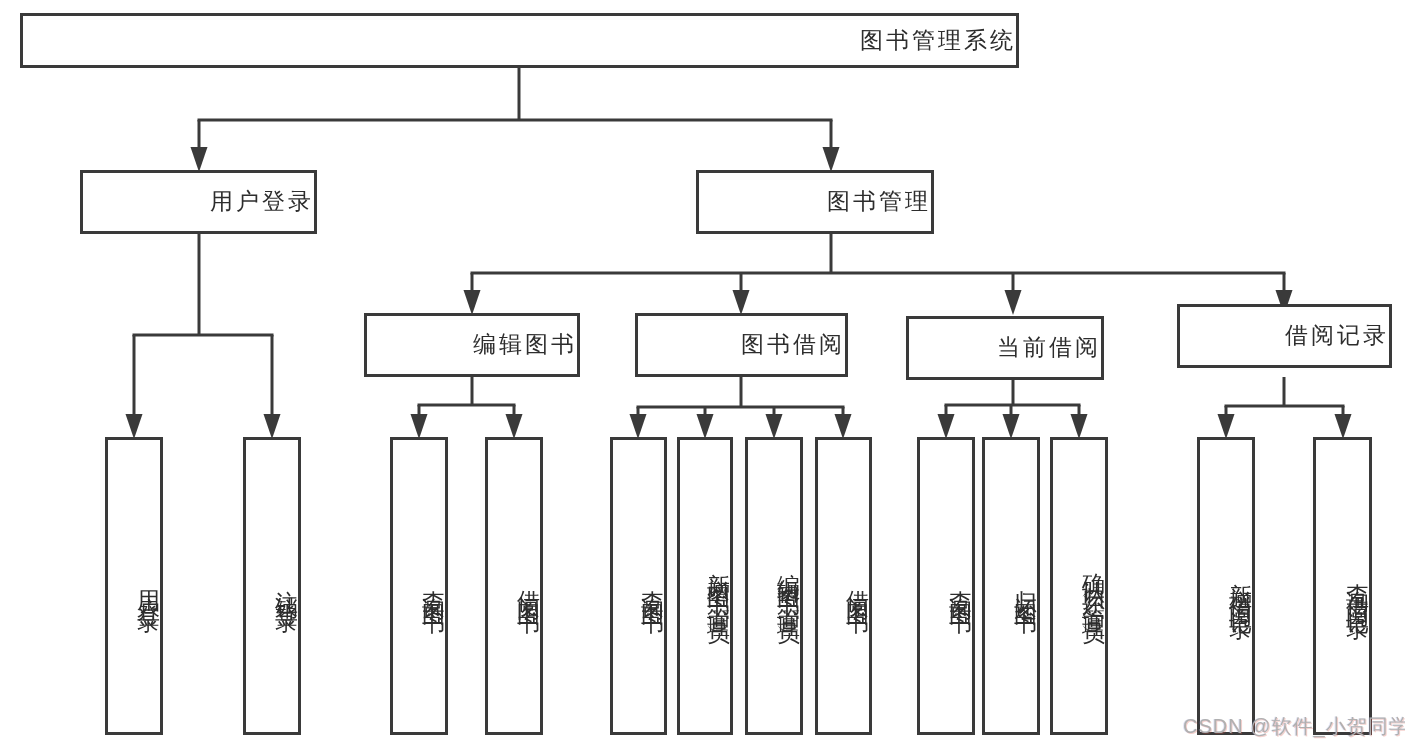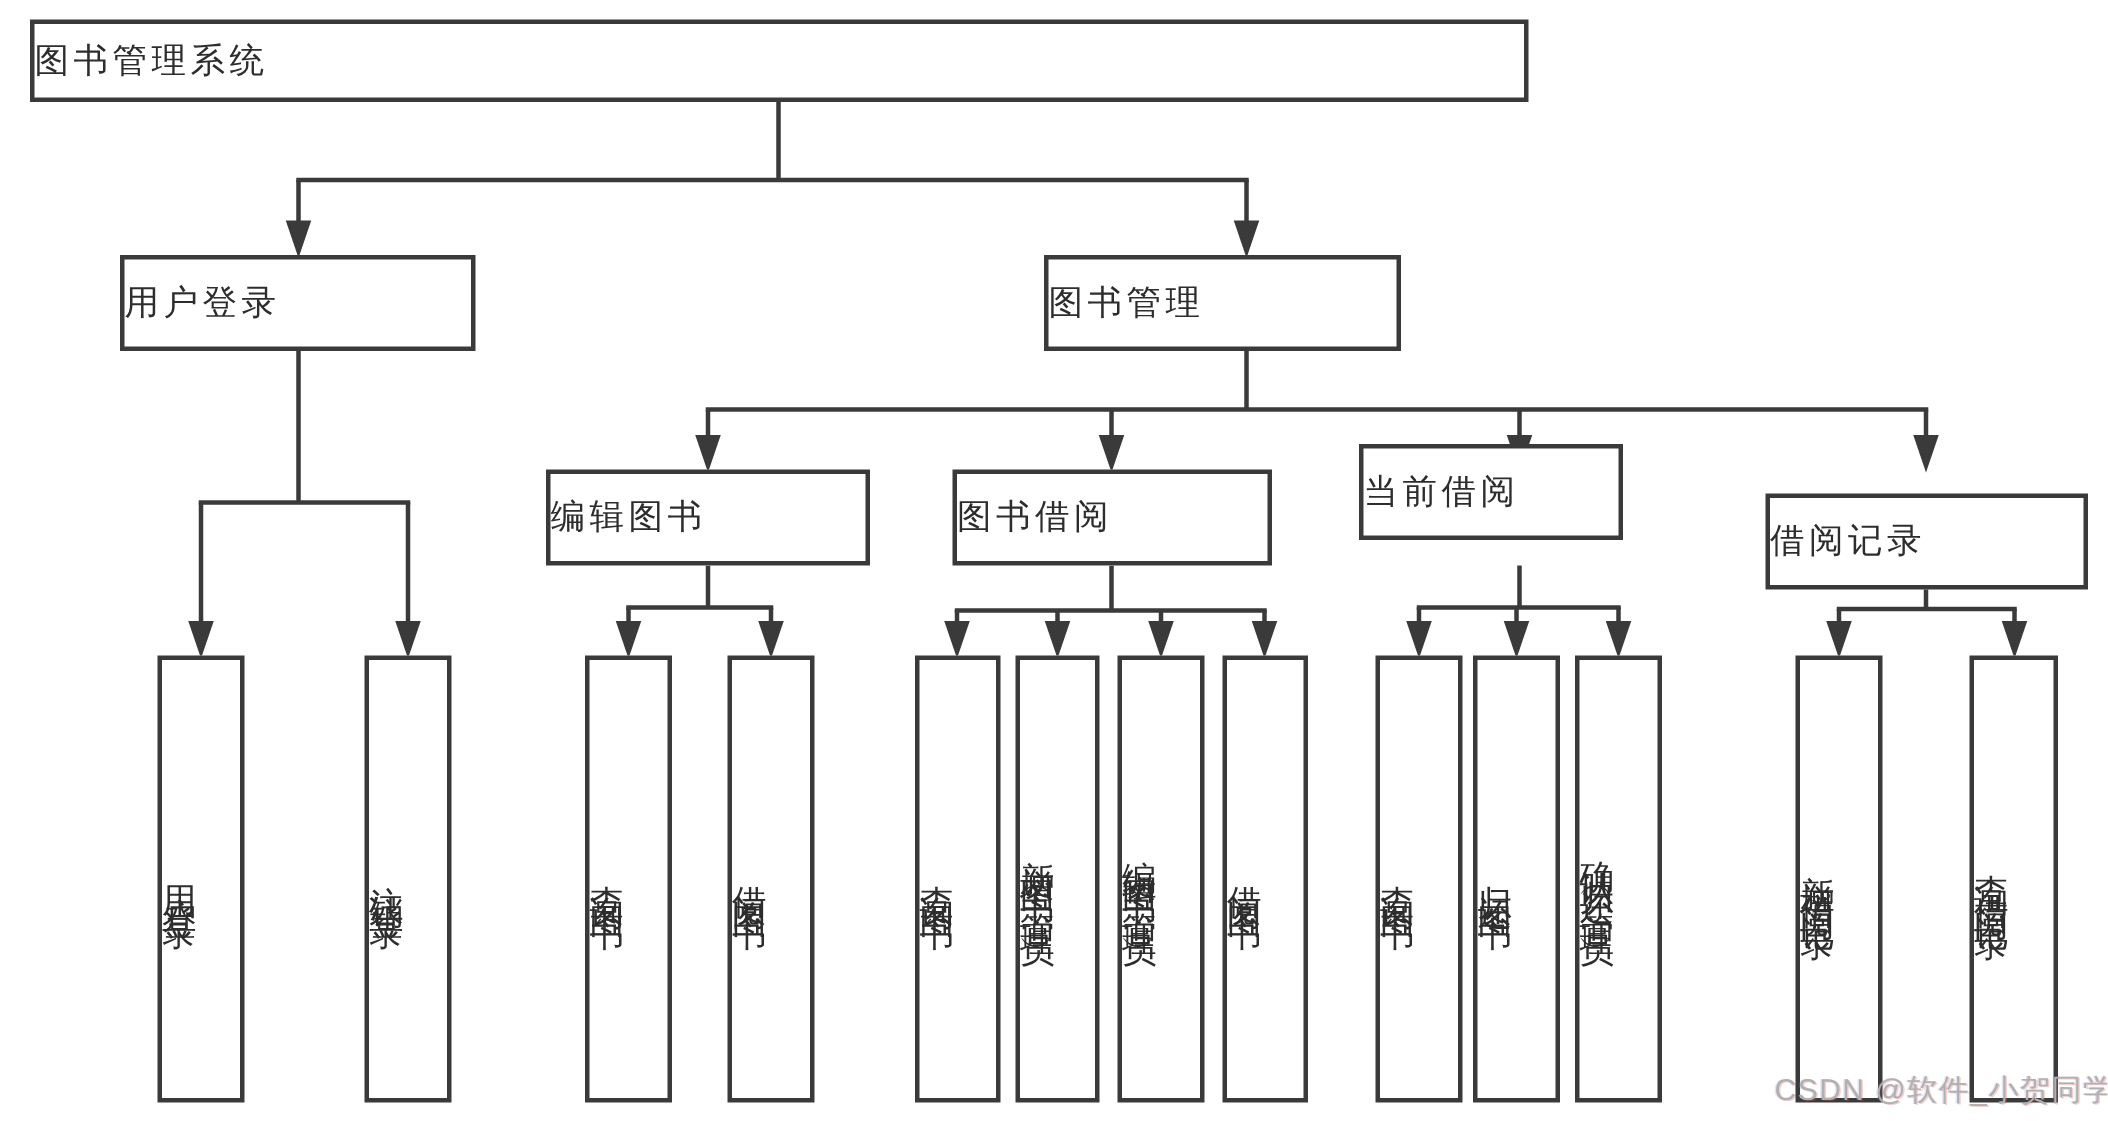--- a/index.html
+++ b/index.html
@@ -3,21 +3,21 @@
 <meta charset="utf-8">
 <style>
   html,body{margin:0;padding:0;background:#ffffff;}
   .stage{
     position:relative;width:1405px;height:747px;background:#ffffff;
     font-family:"Liberation Sans",sans-serif;overflow:hidden;
   }
   .box{
     position:absolute;box-sizing:border-box;
     border:3px solid #3a3a3a;background:#ffffff;
-    display:flex;align-items:center;justify-content:flex-start;
+    display:flex;align-items:center;justify-content:flex-end;
     color:#2d2d2d;
   }
   .box .lbl{
     font-size:23px;letter-spacing:3px;white-space:nowrap;line-height:1.2;
   }
   .box.vert .lbl{
     writing-mode:vertical-rl;text-orientation:mixed;
     letter-spacing:7px;line-height:1;white-space:normal;
   }
   svg.connectors{position:absolute;left:0;top:0;pointer-events:none;}
@@ -97,24 +97,24 @@
   <div class="box" style="left:696px;top:170px;width:238px;height:64px">
     <span class="lbl">图书管理</span>
   </div>
 
   <div class="box" style="left:364px;top:313px;width:216px;height:64px">
     <span class="lbl">编辑图书</span>
   </div>
   <div class="box" style="left:635px;top:313px;width:213px;height:64px">
     <span class="lbl">图书借阅</span>
   </div>
-  <div class="box" style="left:906px;top:296px;width:176px;height:64px">
+  <div class="box" style="left:906px;top:316px;width:198px;height:64px">
     <span class="lbl">当前借阅</span>
   </div>
-  <div class="box" style="left:1177px;top:329px;width:215px;height:64px">
+  <div class="box" style="left:1177px;top:304px;width:215px;height:64px">
     <span class="lbl">借阅记录</span>
   </div>
 
   <div class="box vert" style="left:105px;top:437px;width:58px;height:298px">
     <span class="lbl">用户登录</span>
   </div>
   <div class="box vert" style="left:243px;top:437px;width:58px;height:298px">
     <span class="lbl">注销登录</span>
   </div>
 

